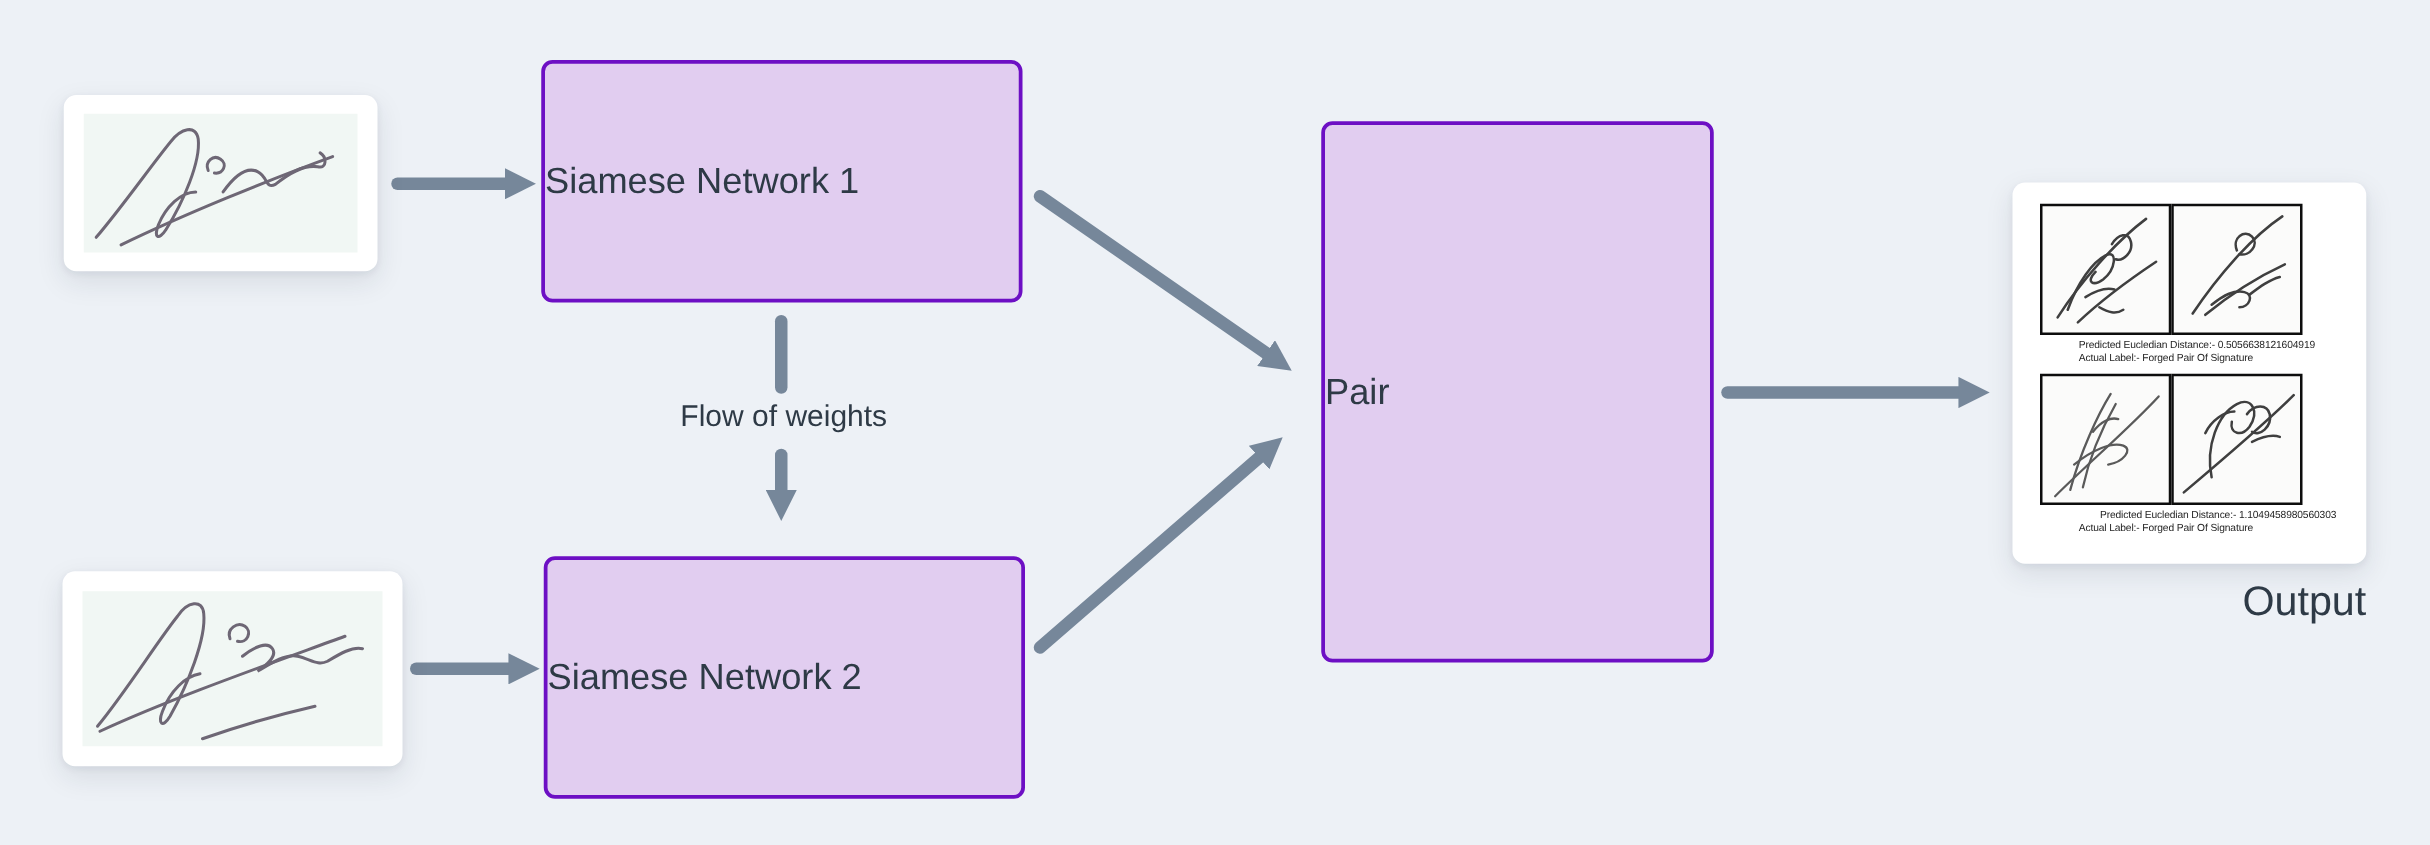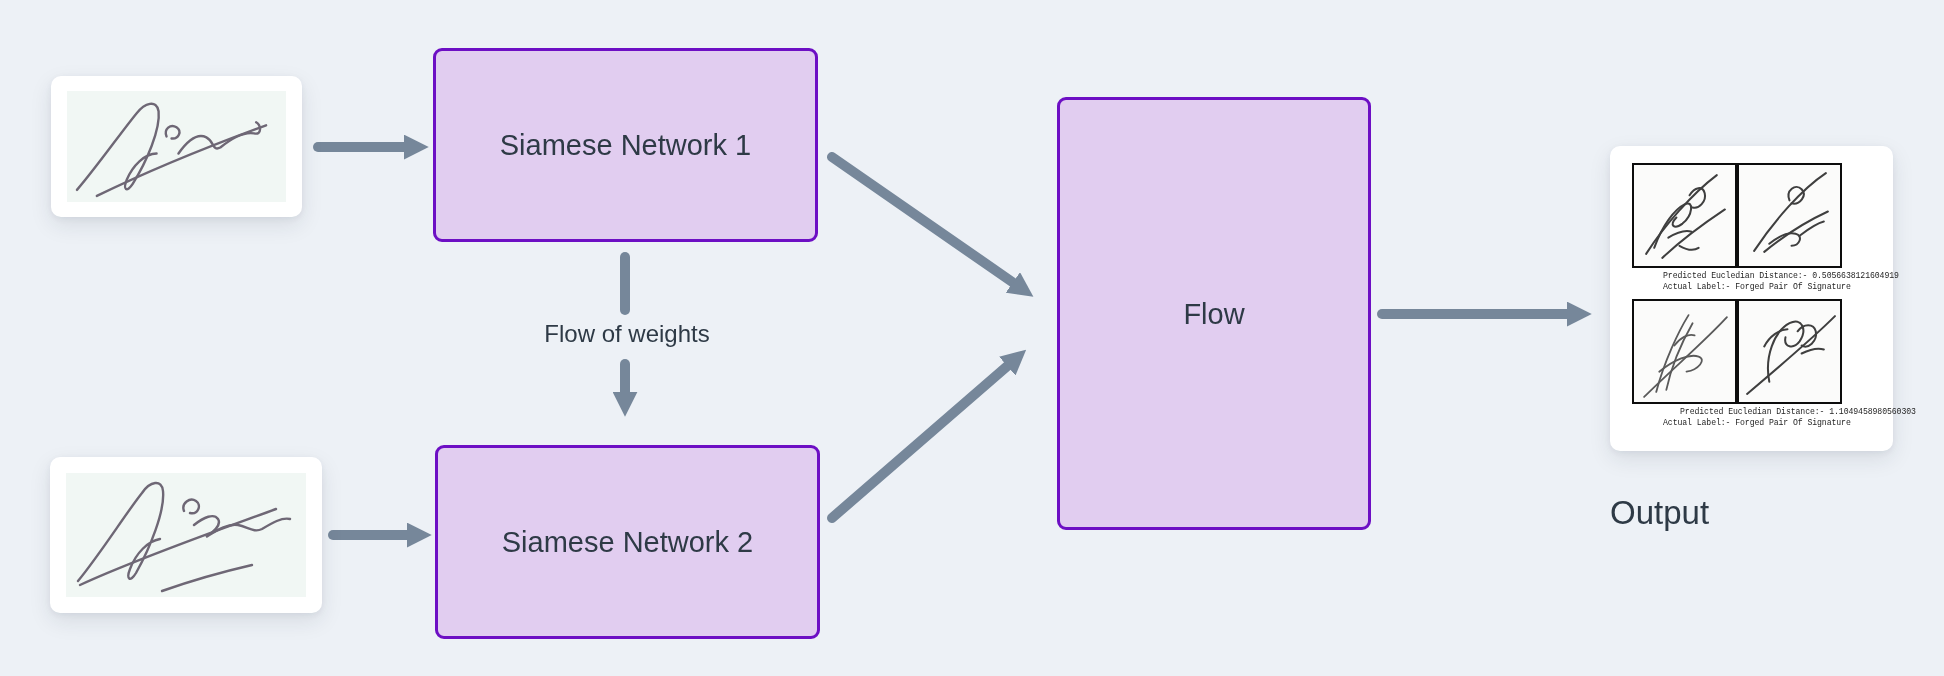--- a/index.html
+++ b/index.html
@@ -6,36 +6,36 @@
   #stage{position:relative;width:1944px;height:676px;background:#edf1f6;overflow:hidden;
          font-family:"Liberation Sans","DejaVu Sans",sans-serif;}
   #arrows{position:absolute;left:0;top:0;width:1944px;height:676px;z-index:1;}
 
   .photo-card{position:absolute;background:#ffffff;border-radius:10px;
               box-shadow:0 8px 22px rgba(25,39,62,.10), 0 2px 6px rgba(25,39,62,.06);z-index:2;}
   .sig-area{position:absolute;background:#f1f7f4;}
   .sig-area svg{display:block;width:100%;height:100%;}
 
   .node{position:absolute;background:#e1cdf0;border:3px solid #6d0fc4;border-radius:9px;
-        display:flex;flex-direction:column;align-items:center;justify-content:center;
+        display:flex;flex-direction:column;justify-content:center;
         color:#2e3a46;font-size:29px;z-index:2;box-sizing:border-box;}
   .node .nline{line-height:50px;white-space:nowrap;}
 
   .flow-label{position:absolute;left:460px;top:320px;width:334px;text-align:center;
               color:#2e3a46;font-size:24px;z-index:2;white-space:nowrap;}
 
   .output-card{position:absolute;left:1610px;top:146px;width:283px;height:305px;background:#ffffff;
                border-radius:10px;box-shadow:0 8px 22px rgba(25,39,62,.10), 0 2px 6px rgba(25,39,62,.06);z-index:2;}
   .pair{position:absolute;left:22px;display:flex;}
   .oimg{width:101px;height:101px;border:2px solid #0d0d0d;background:#fbfbfa;}
   .oimg svg{display:block;width:101px;height:101px;}
-  .mono{position:absolute;left:18px;font-family:Liberation Mono, monospace;font-size:8.2px;
+  .mono{position:absolute;left:18px;font-family:Liberation Sans, sans-serif;font-size:8.2px;
         color:#1f1f1f;white-space:nowrap;letter-spacing:-0.1px;padding-left:35px;}
-  .output-caption{position:absolute;left:1610px;top:462px;width:283px;text-align:left;
-                  color:#2e3a46;font-size:33px;z-index:2;margin-top:32px;}
+  .output-caption{position:absolute;left:1610px;top:462px;width:283px;text-align:right;
+                  color:#2e3a46;font-size:33px;z-index:2;}
 </style>
 </head>
 <body>
 
 <div id="stage">
 
   <svg id="arrows" viewBox="0 0 1944 676">
     <defs>
       <marker id="ah" viewBox="0 0 10 10" refX="2.5" refY="5" markerWidth="2.5" markerHeight="2.5" orient="auto-start-reverse">
         <path d="M0,0 L10,5 L0,10 z" fill="#76879a"></path>
@@ -81,21 +81,21 @@
         </g>
       </svg>
     </div>
   </div>
 
   <div class="node" style="left:435px;top:433px;width:385px;height:194px;margin-top:12px;">
     <div class="nline">Siamese Network 2</div>
   </div>
 
   <div class="node" style="left:1057px;top:97px;width:314px;height:433px;">
-    <div class="nline">Flow</div>
+    <div class="nline">Pair</div>
   </div>
 
   <div class="output-card">
     <div class="pair" style="top:17px;">
       <div class="oimg">
         <svg viewBox="0 0 100 100">
           <g fill="none" stroke="#3f3f3f" stroke-width="2" stroke-linecap="round">
             <path d="M12,88 C30,60 58,28 82,10"></path>
             <path d="M20,82 C28,60 40,44 50,39 C60,34 58,50 48,58 C40,64 34,60 42,52"></path>
             <path d="M28,92 C45,76 66,60 90,44"></path>

